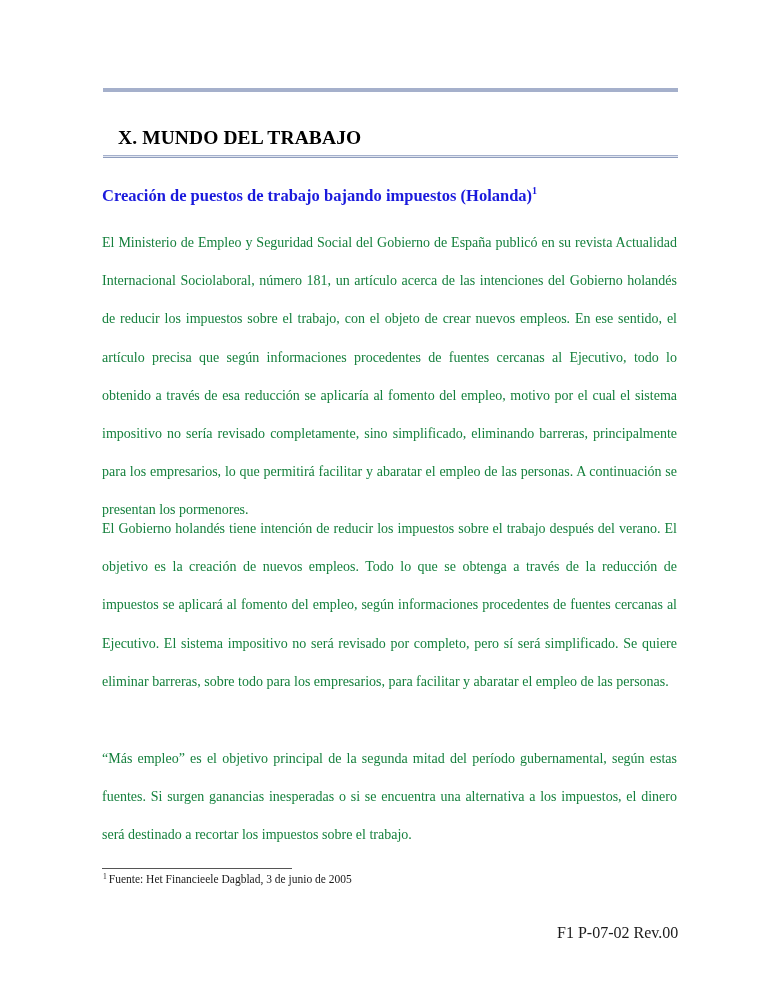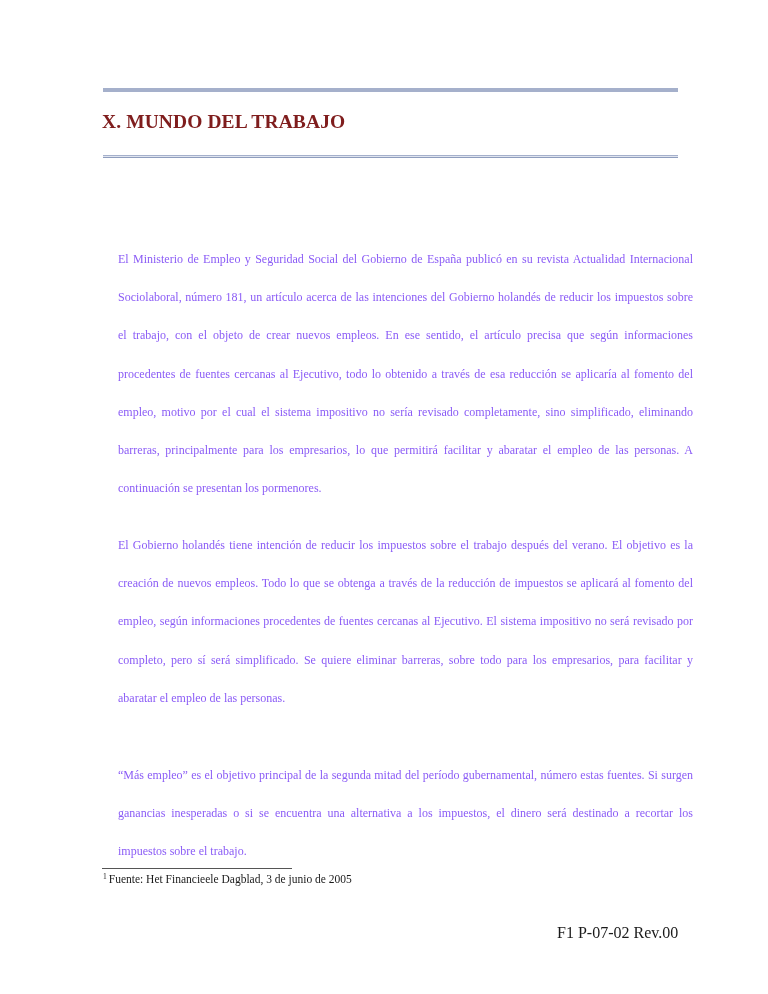--- a/index.html
+++ b/index.html
@@ -36,24 +36,24 @@
     height: 3px;
     border-top: 1px solid #a5b0cb;
     border-bottom: 1px solid #8f9dbd;
     background: #dfe4ef;
     box-sizing: border-box;
   }
   .chapter-title {
     position: absolute;
     left: 102px;
     top: 111px;
-    margin: 0;
+    margin: 16px;
     font-size: 19.5px;
     font-weight: bold;
-    color: #7f1d1d;
+    color: #000000;
     letter-spacing: 0.1px;
     white-space: nowrap;
   }
   .section-title {
     position: absolute;
     left: 102px;
     top: 186px;
     margin: 0;
     font-size: 16.5px;
     font-weight: bold;
@@ -62,25 +62,25 @@
   }
   .section-title sup {
     font-size: 10px;
     vertical-align: 7px;
     line-height: 0;
   }
   .para {
     position: absolute;
     left: 102px;
     width: 575px;
-    margin: 16px;
-    font-size: 12px;
+    margin: 0;
+    font-size: 14px;
     line-height: 38.2px;
     text-align: justify;
-    color: #8b5cf6;
+    color: #15803d;
   }
   .p1 { top: 224px; }
   .p2 { top: 510px; }
   .p3 { top: 740px; }
   .fn-rule {
     position: absolute;
     left: 102px;
     top: 868px;
     width: 190px;
     height: 1px;
@@ -115,26 +115,27 @@
 <body>
 
 <div class="page">
 
   <div class="rule-top"></div>
 
   <h1 class="chapter-title">X. MUNDO DEL TRABAJO</h1>
 
   <div class="rule-bottom"></div>
 
+  <h2 class="section-title"><span>Creación de puestos de trabajo bajando impuestos (Holanda)</span><sup>1</sup></h2>
 
   <p class="para p1">El Ministerio de Empleo y Seguridad Social del Gobierno de España publicó en su revista Actualidad Internacional Sociolaboral, número 181, un artículo acerca de las intenciones del Gobierno holandés de reducir los impuestos sobre el trabajo, con el objeto de crear nuevos empleos. En ese sentido, el artículo precisa que según informaciones procedentes de fuentes cercanas al Ejecutivo, todo lo obtenido a través de esa reducción se aplicaría al fomento del empleo, motivo por el cual el sistema impositivo no sería revisado completamente, sino simplificado, eliminando barreras, principalmente para los empresarios, lo que permitirá facilitar y abaratar el empleo de las personas. A continuación se presentan los pormenores.</p>
 
   <p class="para p2">El Gobierno holandés tiene intención de reducir los impuestos sobre el trabajo después del verano. El objetivo es la creación de nuevos empleos. Todo lo que se obtenga a través de la reducción de impuestos se aplicará al fomento del empleo, según informaciones procedentes de fuentes cercanas al Ejecutivo. El sistema impositivo no será revisado por completo, pero sí será simplificado. Se quiere eliminar barreras, sobre todo para los empresarios, para facilitar y abaratar el empleo de las personas.</p>
 
-  <p class="para p3">“Más empleo” es el objetivo principal de la segunda mitad del período gubernamental, número estas fuentes. Si surgen ganancias inesperadas o si se encuentra una alternativa a los impuestos, el dinero será destinado a recortar los impuestos sobre el trabajo.</p>
+  <p class="para p3">“Más empleo” es el objetivo principal de la segunda mitad del período gubernamental, según estas fuentes. Si surgen ganancias inesperadas o si se encuentra una alternativa a los impuestos, el dinero será destinado a recortar los impuestos sobre el trabajo.</p>
 
   <div class="fn-rule"></div>
 
   <p class="footnote"><sup>1</sup><span>Fuente: Het Financieele Dagblad, 3 de junio de 2005</span></p>
 
   <p class="doc-code">F1 P-07-02 Rev.00</p>
 
 </div>
 
 </body></html>

